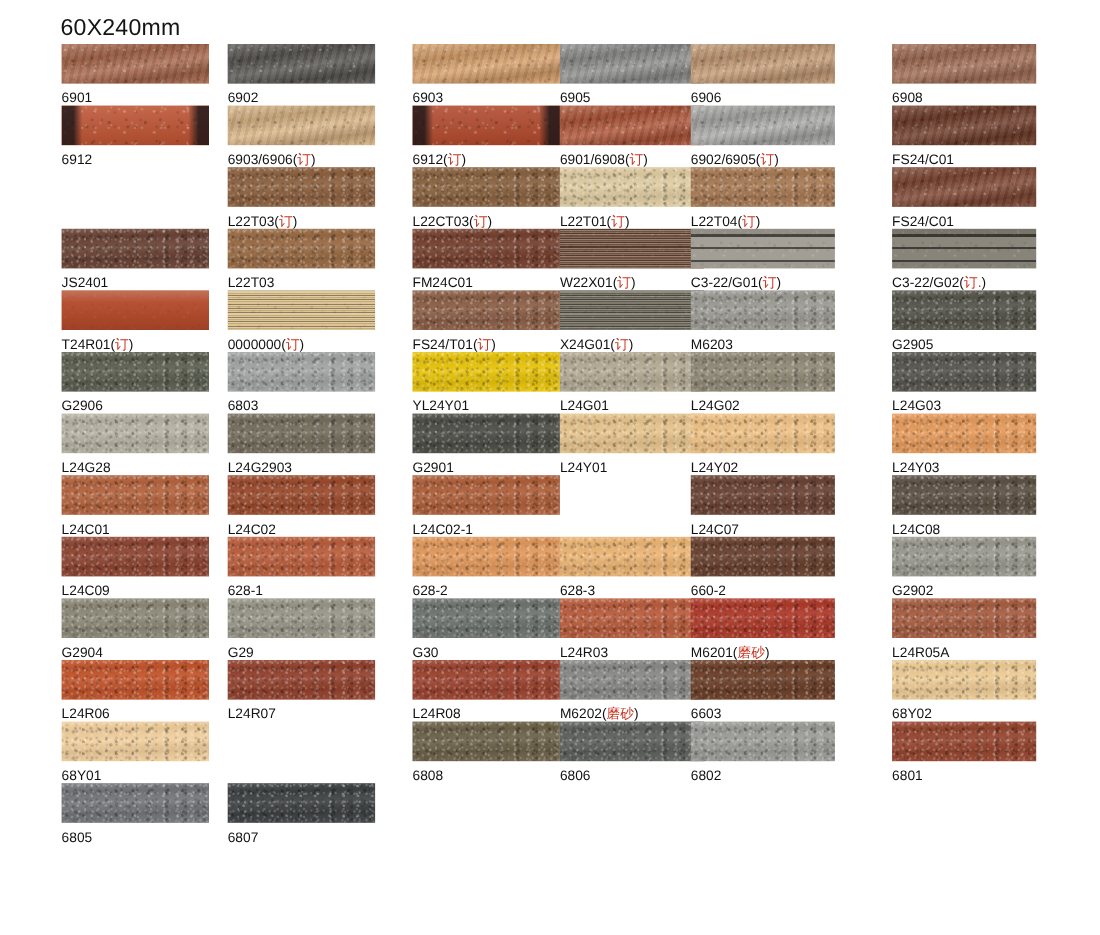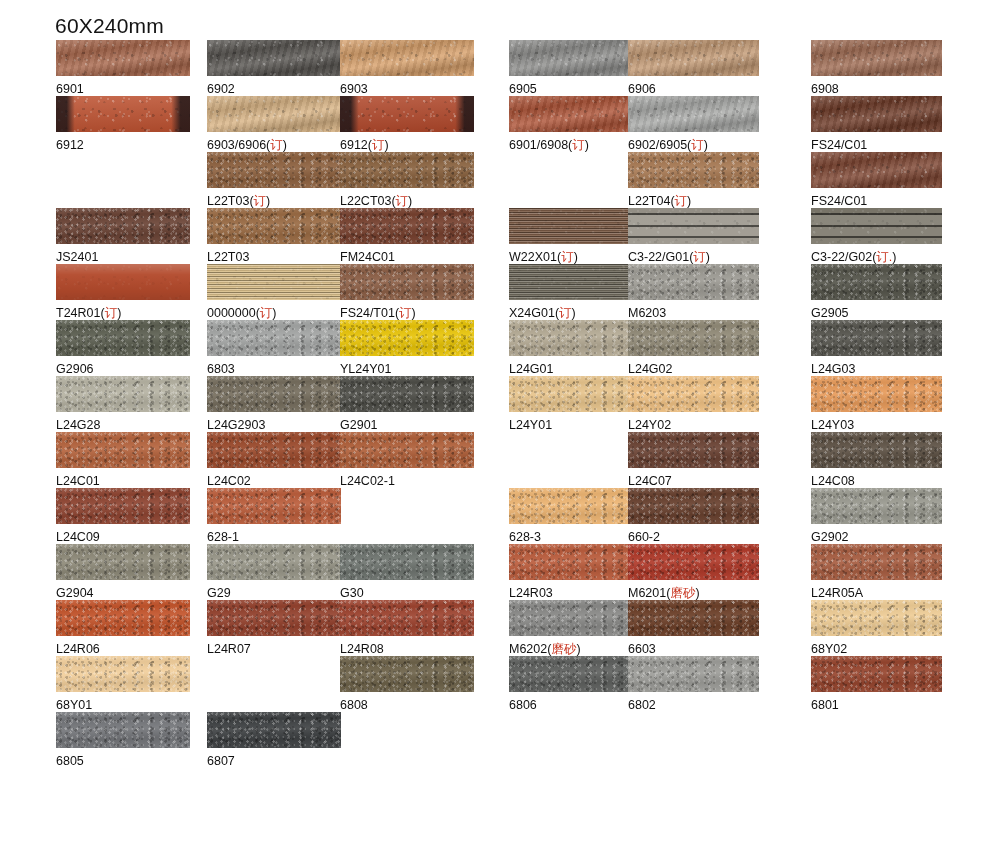--- a/index.html
+++ b/index.html
@@ -43,21 +43,21 @@
     width: 856px;
   }
   .swatch-cell {
     position: absolute;
     top: 0;
     width: 150px;
     height: 56px;
   }
   .swatch-cell.c0 { left: 56px; }
   .swatch-cell.c1 { left: 207px; }
-  .swatch-cell.c2 { left: 340px; }
+  .swatch-cell.c2 { left: 375px; }
   .swatch-cell.c3 { left: 509px; }
   .swatch-cell.c4 { left: 628px; }
   .swatch-cell.c5 { left: 811px; }
 
   .swatch-tile {
     width: 134px;
     height: 36px;
     position: relative;
     overflow: hidden;
     background-color: #cccccc;
@@ -230,20 +230,24 @@
       </div>
       <div class="swatch-row">
         <div class="swatch-cell c1">
           <div class="swatch-tile tex-sand" style="background-color: rgb(142, 98, 64);"></div>
           <div class="swatch-label"><span>L22T03</span><span class="paren">(</span><span class="note-cn" style="color: rgb(200, 52, 31);">订</span><span class="paren">)</span></div>
         </div>
         <div class="swatch-cell c2">
           <div class="swatch-tile tex-sand" style="background-color: rgb(138, 99, 64);"></div>
           <div class="swatch-label"><span>L22CT03</span><span class="paren">(</span><span class="note-cn" style="color: rgb(200, 52, 31);">订</span><span class="paren">)</span></div>
         </div>
+        <div class="swatch-cell c3">
+          <div class="swatch-tile tex-sand" style="background-color: rgb(224, 205, 162);"></div>
+          <div class="swatch-label"><span>L22T01</span><span class="paren">(</span><span class="note-cn" style="color: rgb(200, 52, 31);">订</span><span class="paren">)</span></div>
+        </div>
         <div class="swatch-cell c4">
           <div class="swatch-tile tex-sand" style="background-color: rgb(168, 122, 84);"></div>
           <div class="swatch-label"><span>L22T04</span><span class="paren">(</span><span class="note-cn" style="color: rgb(200, 52, 31);">订</span><span class="paren">)</span></div>
         </div>
         <div class="swatch-cell c5">
           <div class="swatch-tile tex-rough" style="background-color: rgb(125, 68, 48);"></div>
           <div class="swatch-label"><span>FS24/C01</span></div>
         </div>
       </div>
       <div class="swatch-row">
@@ -374,20 +378,24 @@
       </div>
       <div class="swatch-row">
         <div class="swatch-cell c0">
           <div class="swatch-tile tex-sand" style="background-color: rgb(143, 69, 50);"></div>
           <div class="swatch-label"><span>L24C09</span></div>
         </div>
         <div class="swatch-cell c1">
           <div class="swatch-tile tex-sand" style="background-color: rgb(187, 94, 60);"></div>
           <div class="swatch-label"><span>628-1</span></div>
         </div>
+        <div class="swatch-cell c2">
+          <div class="swatch-tile tex-sand" style="background-color: rgb(227, 153, 91);"></div>
+          <div class="swatch-label"><span>628-2</span></div>
+        </div>
         <div class="swatch-cell c3">
           <div class="swatch-tile tex-sand" style="background-color: rgb(237, 181, 115);"></div>
           <div class="swatch-label"><span>628-3</span></div>
         </div>
         <div class="swatch-cell c4">
           <div class="swatch-tile tex-sand" style="background-color: rgb(105, 65, 47);"></div>
           <div class="swatch-label"><span>660-2</span></div>
         </div>
         <div class="swatch-cell c5">
           <div class="swatch-tile tex-sand" style="background-color: rgb(154, 154, 144);"></div>

